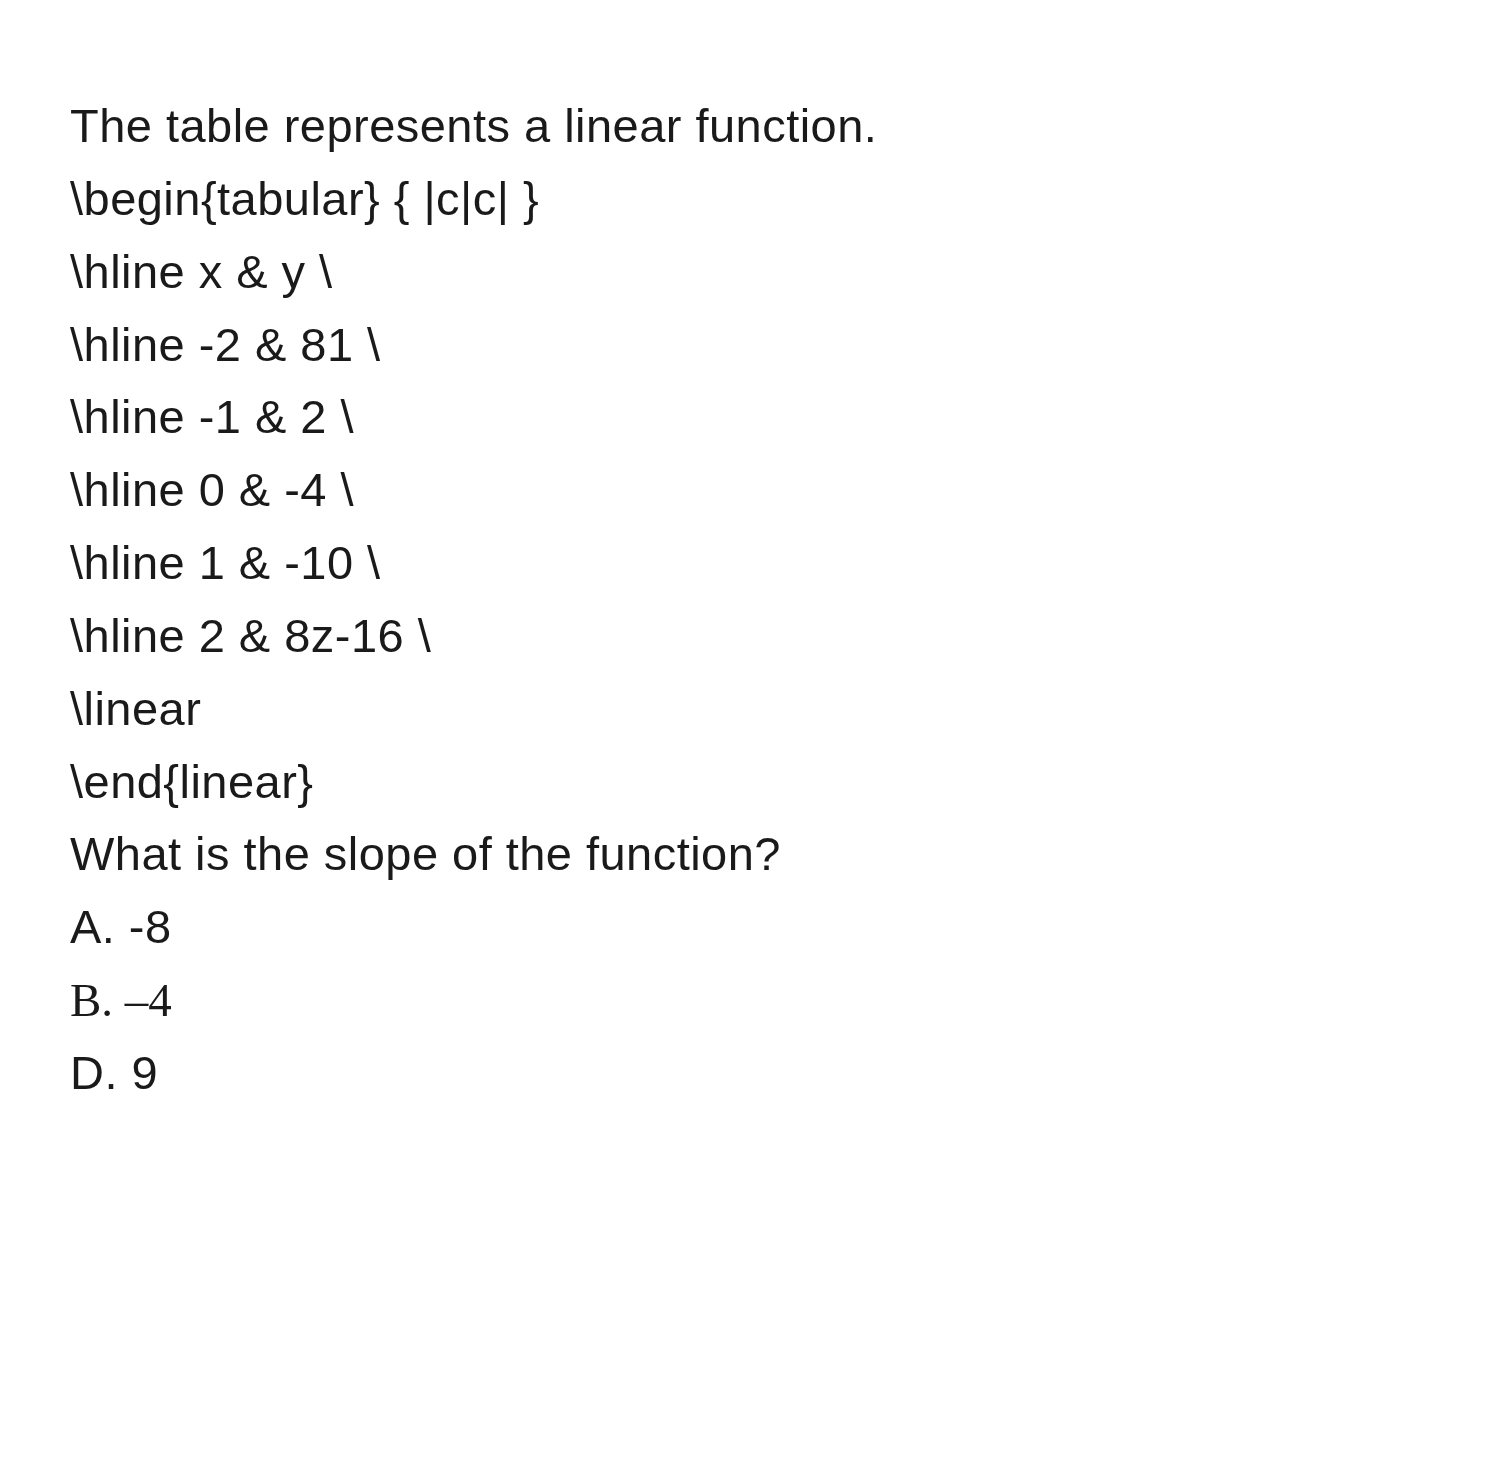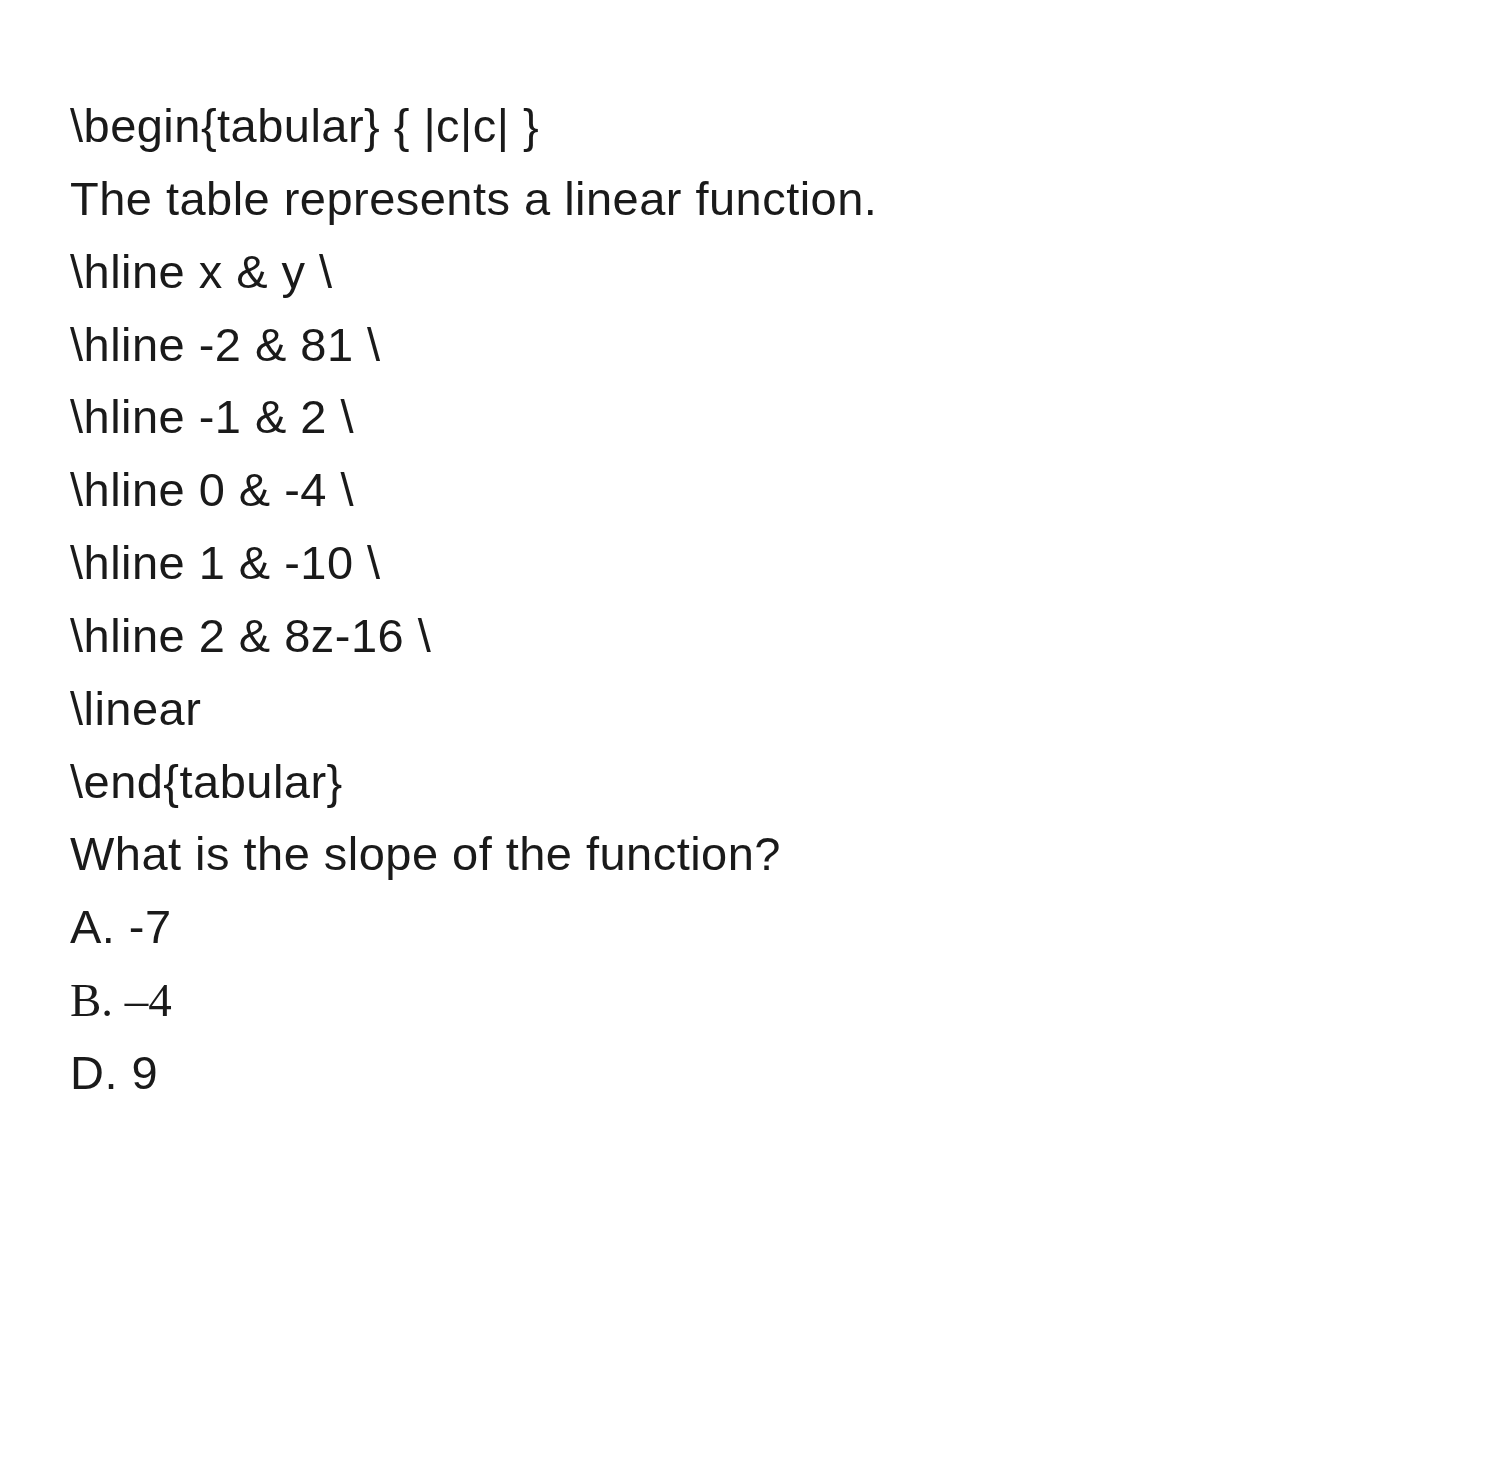--- a/index.html
+++ b/index.html
@@ -23,27 +23,27 @@
     }
     .em-dash {
       letter-spacing: 0;
       font-family: Liberation Serif, serif;
     }
   </style>
 </head>
 <body>
 
 <div class="content">
+  <span class="line">The table represents a linear function.</span>
   <span class="line">\begin{tabular} { |c|c| }</span>
-  <span class="line">The table represents a linear function.</span>
   <span class="line">\hline x &amp; y \</span>
   <span class="line">\hline -2 &amp; 81 \</span>
   <span class="line">\hline -1 &amp; 2 \</span>
   <span class="line">\hline 0 &amp; -4 \</span>
   <span class="line">\hline 1 &amp; -10 \</span>
   <span class="line">\hline 2 &amp; 8z-16 \</span>
   <span class="line">\linear</span>
-  <span class="line">\end{tabular}</span>
+  <span class="line">\end{linear}</span>
   <span class="line">What is the slope of the function?</span>
-  <span class="line">A. -7</span>
+  <span class="line">A. -8</span>
   <span class="line em-dash">B. –4</span>
   <span class="line">D. 9</span>
 </div>
 
 </body></html>

